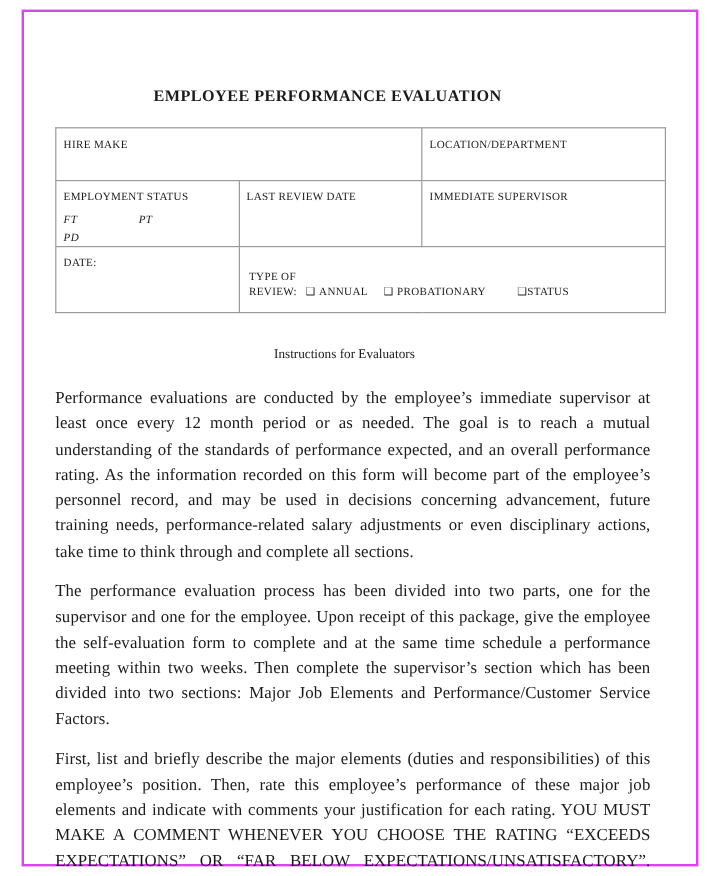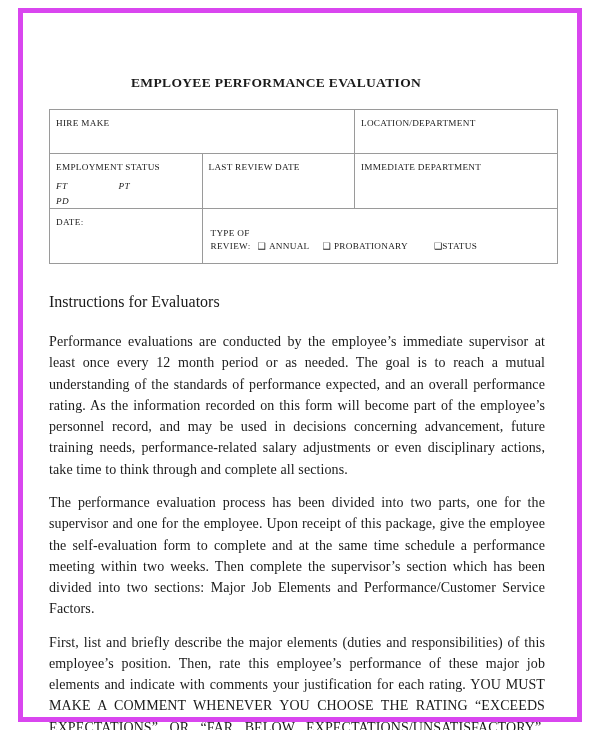--- a/index.html
+++ b/index.html
@@ -17,21 +17,21 @@
   }
 
   
   .page {
     position: absolute;
     left: 18px;
     top: 8px;
     width: 564px;
     height: 714px;
     background: #ffffff;
-    border: 5px solid #d946ef;
+    border: 2px solid #d946ef;
     box-sizing: border-box;
   }
 
   .page-inner {
     position: absolute;
     left: 26px;
     top: 0;
     width: 496px;
   }
 
@@ -98,22 +98,22 @@
     font-family: "DejaVu Sans", sans-serif;
     font-size: 9px;
   }
   .opt-gap-1 { display: inline-block; width: 7px; }
   .opt-gap-2 { display: inline-block; width: 13px; }
   .opt-gap-3 { display: inline-block; width: 26px; }
   .lbl-gap   { display: inline-block; width: 3px; }
 
   
   .instructions-heading {
-    text-align: left;
-    font-size: 16px;
+    text-align: center;
+    font-size: 11px;
     font-weight: normal;
     margin: 28px 0 0 0;
     padding-right: 14px;
     line-height: 1.2;
     font-family: Liberation Serif, serif;
   }
 
   .body-copy {
     margin: 0;
     padding: 0;
@@ -147,21 +147,21 @@
         <tr class="row-3">
           <td class="col-a">
             <span>EMPLOYMENT STATUS</span>
             <span class="status-line2">
               <span class="slot">FT</span>
               <span class="slot">PT</span>
               <span class="slot">PD</span>
             </span>
           </td>
           <td class="col-b">LAST REVIEW DATE</td>
-          <td class="col-c">IMMEDIATE DEPARTMENT</td>
+          <td class="col-c">IMMEDIATE SUPERVISOR</td>
         </tr>
 
         <tr class="row-4">
           <td class="col-a">DATE:</td>
           <td class="col-c review-cell" colspan="2">
             <span class="review-lbl">TYPE OF</span>
             <span class="review-row2">
               <span>REVIEW:</span><span class="opt-gap-1"></span><span class="cb">❑</span><span class="lbl-gap"></span><span>ANNUAL</span><span class="opt-gap-2"></span><span class="cb">❑</span><span class="lbl-gap"></span><span>PROBATIONARY</span><span class="opt-gap-3"></span><span class="cb">❑</span><span>STATUS</span>
             </span>
           </td>

